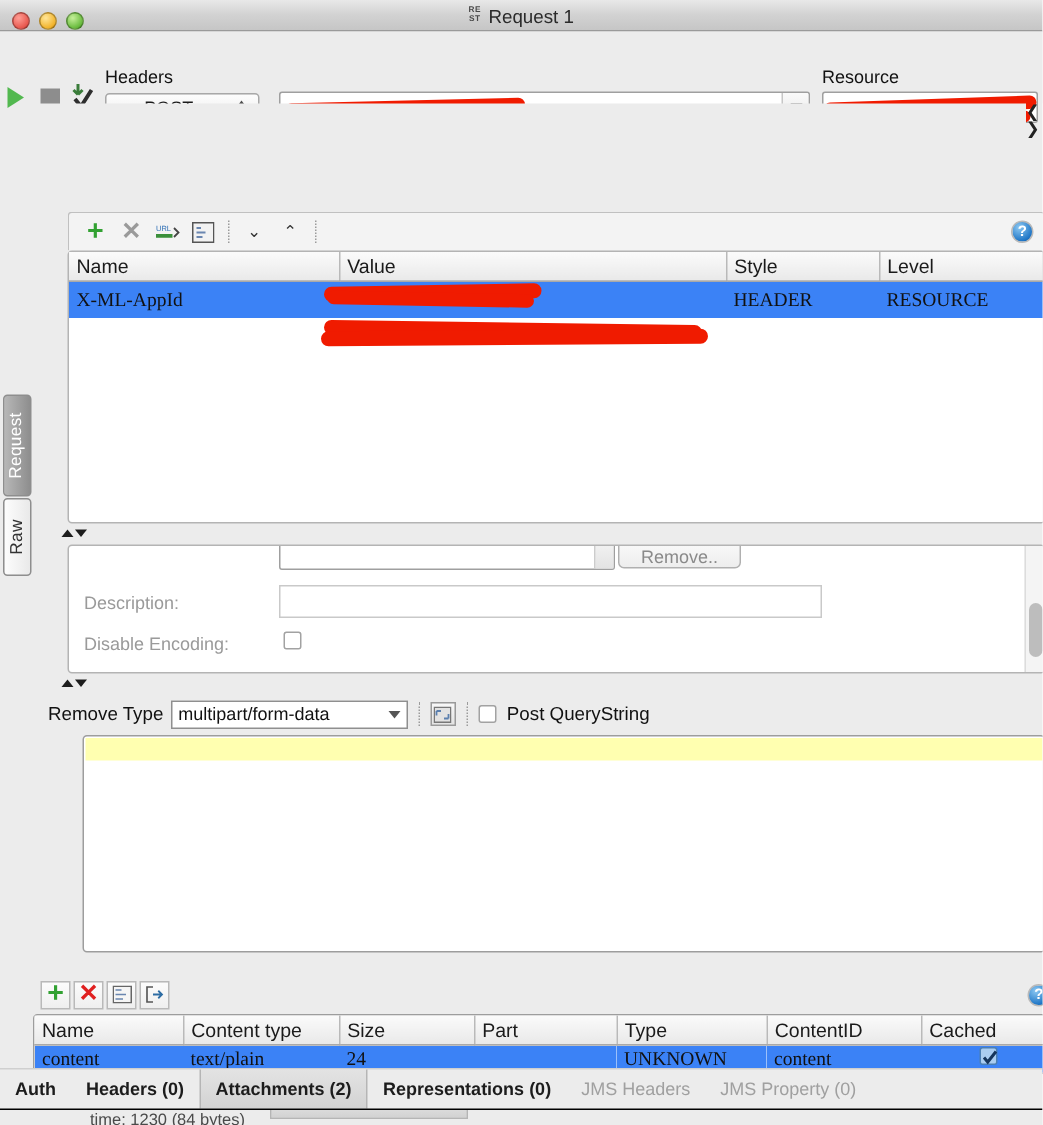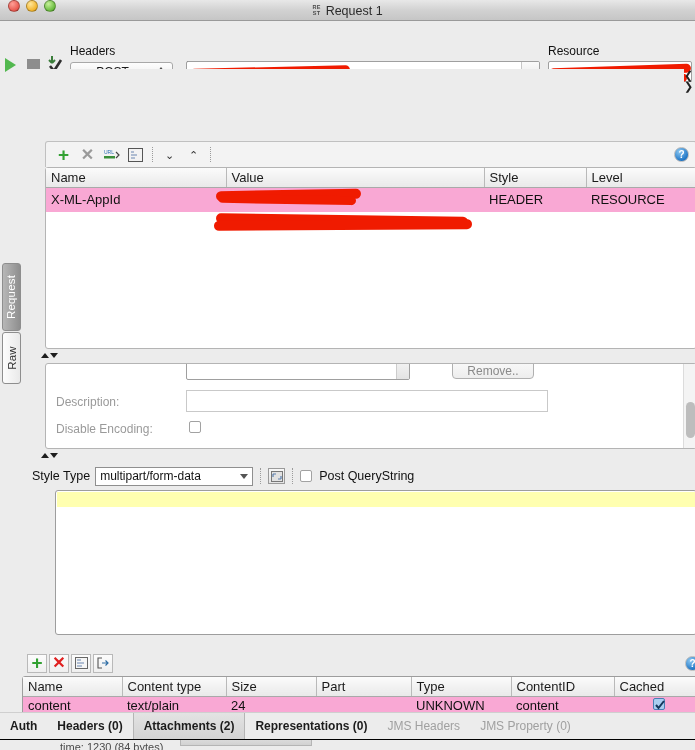--- a/index.html
+++ b/index.html
@@ -10,21 +10,21 @@
     background: #ffffff;
     overflow: hidden;
   }
   #app { position: relative; width: 695px; height: 750px; background: #ececec; }
 
   
   .titlebar {
     position: absolute; left: 0; top: 0; width: 695px; height: 21px;
     background: linear-gradient(to bottom, #e8e8e8 0%, #d2d2d2 50%, #c6c6c6 100%);
     border-bottom: 1px solid #9a9a9a;
-    display: flex; align-items: flex-start;
+    display: flex; align-items: flex-end;
   }
   .lights { display: flex; gap: 6px; margin-left: 8px; }
   .light { width: 12px; height: 12px; border-radius: 50%; border: 1px solid rgba(0,0,0,.28); }
   .light.red    { background: radial-gradient(circle at 35% 30%, #ff9f96, #e8584f 70%, #bd3c34); }
   .light.yellow { background: radial-gradient(circle at 35% 30%, #ffe69a, #f2b42c 70%, #c98c17); }
   .light.green  { background: radial-gradient(circle at 35% 30%, #c6f09a, #69bb3e 70%, #4b9429); }
   .title-center {
     position: absolute; left: 0; right: 0; top: 0; height: 21px;
     display: flex; align-items: center; justify-content: center; gap: 5px;
     pointer-events: none;
@@ -118,40 +118,40 @@
   }
 
   
   table.grid { width: 100%; border-collapse: collapse; font-size: 13px; table-layout: fixed; }
   table.grid th {
     background: linear-gradient(to bottom,#fbfbfb,#e9e9e9);
     border-right: 1px solid #b9b9b9; border-bottom: 1px solid #a9a9a9;
     font-weight: normal; text-align: left; padding: 2px 5px; color: #1a1a1a; height: 17px;
   }
   table.grid td { padding: 2px 5px; height: 24px; color: #111; border: none; white-space: nowrap; overflow: hidden; }
-  table.grid tr.alt td { background: #f9a8d4; }
+  table.grid tr.alt td { background: #3b82f6; font-family: Liberation Serif, serif; }
 
   
   #params-panel { left: 23px; top: 98px; width: 652px; height: 182px; }
 
   
   .splitter { position: absolute; height: 10px; display: flex; align-items: center; gap: 1px; padding-left: 9px; }
   .sp-arrow { width: 0; height: 0; border-left: 4px solid transparent; border-right: 4px solid transparent; cursor: pointer; }
   .sp-arrow.up { border-bottom: 5px solid #1d1d1d; }
   .sp-arrow.dn { border-top: 5px solid #1d1d1d; }
 
   
   #detail-panel { left: 23px; top: 294px; width: 652px; height: 86px; overflow: hidden; }
   .clipped-combo {
     position: absolute; left: 140px; top: -8px; width: 224px; height: 24px;
     background: #fff; border: 1px solid #9f9f9f; border-radius: 2px; display: flex;
   }
   .clipped-combo .nub { margin-left: auto; width: 13px; background: linear-gradient(to bottom,#f7f7f7,#e3e3e3); border-left: 1px solid #ccc; }
   .remove-btn {
-    position: absolute; left: 406px; top: -8px; width: 82px; height: 23px;
+    position: absolute; left: 366px; top: -8px; width: 82px; height: 23px;
     background: linear-gradient(to bottom,#fdfdfd,#ededed); border: 1px solid #b0b0b0; border-radius: 4px;
     display: flex; align-items: flex-end; justify-content: center; color: #8a8a8a; font-size: 12px; cursor: pointer; text-align: center;
   }
   .form-lbl { position: absolute; color: #9a9a9a; font-size: 12px; }
   .form-input { position: absolute; background: #fff; border: 1px solid #c9c9c9; }
   .chk {
     width: 12px; height: 12px; background: #fff; border: 1px solid #a2a2a2; border-radius: 2px;
     display: inline-block; vertical-align: middle; cursor: pointer;
   }
   .vscroll { position: absolute; width: 13px; background: #f4f4f4; border-left: 1px solid #dcdcdc; }
@@ -346,21 +346,21 @@
         <div class="vthumb" style="top:38px; height:36px;"></div>
       </div>
     </div>
 
     <div class="splitter" style="left:10px; top:381px; width:120px;">
       <div class="sp-arrow up"></div>
       <div class="sp-arrow dn"></div>
     </div>
 
     <div class="media-row">
-      <div class="media-lbl">Style Type</div>
+      <div class="media-lbl">Remove Type</div>
       <div class="media-combo">
         <span>multipart/form-data</span>
         <div class="arr"></div>
       </div>
       <div class="dotsep"></div>
       <div class="sq-btn">
         <svg width="12" height="11" viewBox="0 0 12 11">
           <rect x="0.5" y="0.5" width="11" height="10" fill="#e2e2e2" stroke="#777"></rect>
           <path d="M2 3 L5 3 M2 3 L2 6 M10 8 L7 8 M10 8 L10 5" stroke="#5a7fae" stroke-width="1.2" fill="none"></path>
         </svg>

